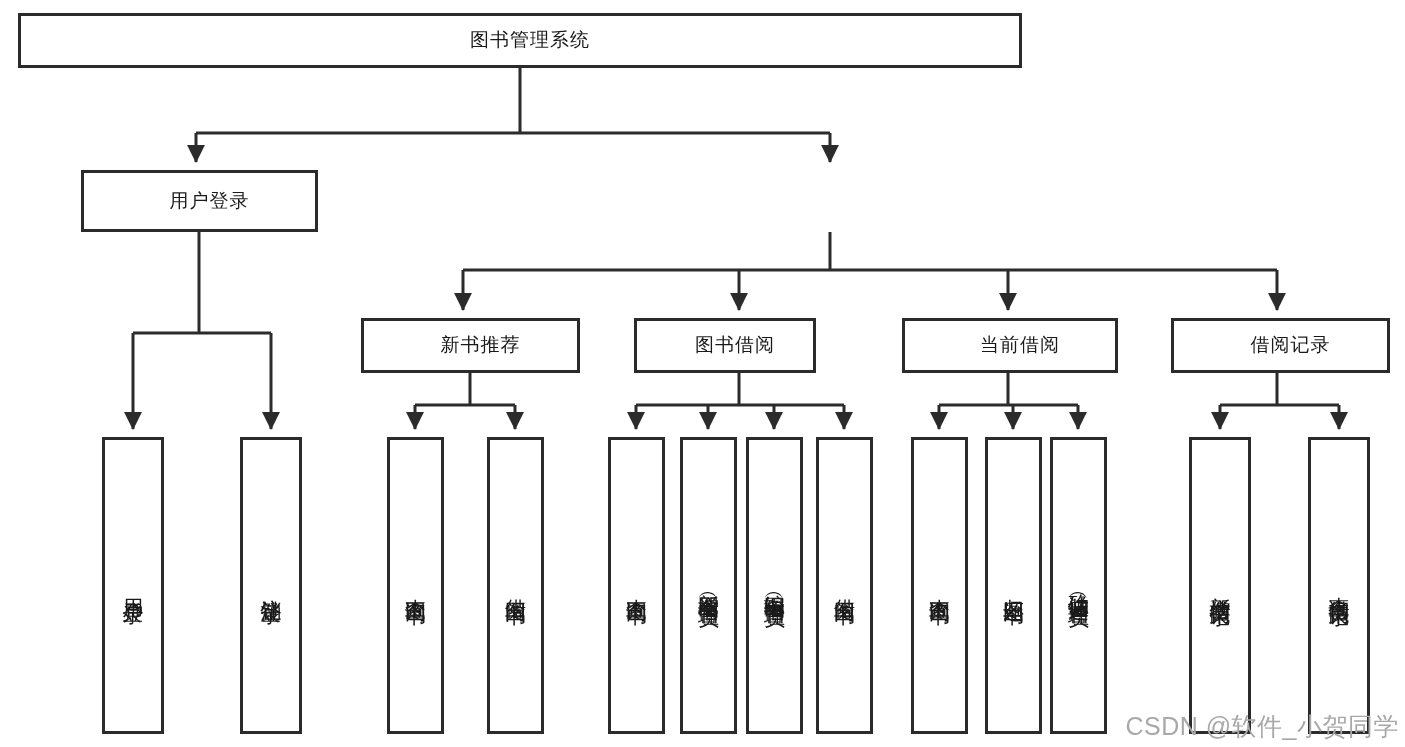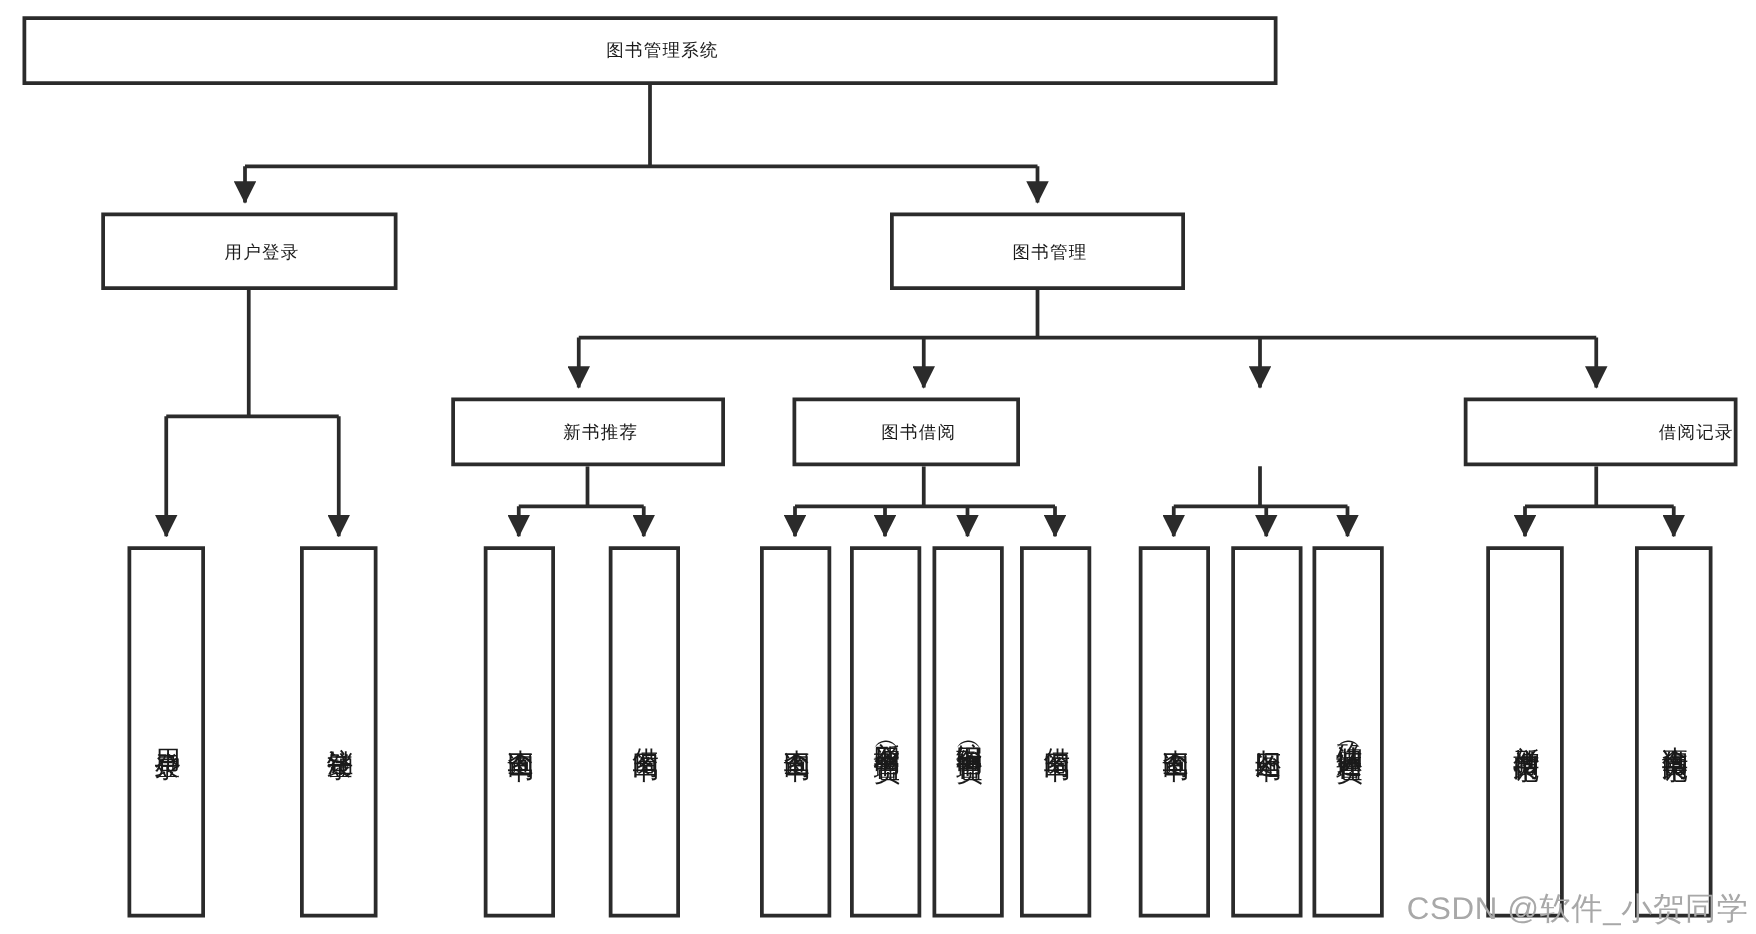--- a/index.html
+++ b/index.html
@@ -29,21 +29,21 @@
     position: absolute;
     box-sizing: border-box;
     border: 3px solid #2b2b2b;
     background: #ffffff;
     display: flex;
     align-items: center;
     justify-content: center;
     color: #1a1a1a;
   }
   .node.horiz {
-    font-size: 14px;
+    font-size: 19px;
     letter-spacing: 1px;
     line-height: 1.2;
     padding-left: 20px;
   }
   .node.vert {
     font-size: 21px;
     letter-spacing: 2px;
     line-height: 1.15;
     writing-mode: vertical-rl;
     text-orientation: upright;
@@ -130,31 +130,31 @@
     </g>
   </svg>
 
   <div class="node horiz" style="left: 18px; top: 13px; width: 1004px; height: 55px;">
     <span class="label">图书管理系统</span>
   </div>
 
   <div class="node horiz" style="left: 81px; top: 170px; width: 237px; height: 62px;">
     <span class="label">用户登录</span>
   </div>
-  <div class="node horiz" style="left: 712px; top: 170px; width: 236px; height: 62px;">
-    <span class="label">图书管理</span>
-  </div>
 
   <div class="node horiz" style="left: 361px; top: 318px; width: 219px; height: 55px;">
     <span class="label">新书推荐</span>
   </div>
   <div class="node horiz" style="left: 634px; top: 318px; width: 182px; height: 55px;">
     <span class="label">图书借阅</span>
   </div>
-  <div class="node horiz" style="left: 1171px; top: 318px; width: 219px; height: 55px; justify-content: flex-end;">
+  <div class="node horiz" style="left: 902px; top: 318px; width: 216px; height: 55px;">
+    <span class="label">当前借阅</span>
+  </div>
+  <div class="node horiz" style="left: 1171px; top: 318px; width: 219px; height: 55px;">
     <span class="label">借阅记录</span>
   </div>
 
   <div class="node vert" style="left: 102px; top: 437px; width: 62px; height: 297px;">
     <span class="label">用户登录</span>
   </div>
   <div class="node vert" style="left: 240px; top: 437px; width: 62px; height: 297px;">
     <span class="label">注销登录</span>
   </div>
   <div class="node vert" style="left: 387px; top: 437px; width: 57px; height: 297px;">

